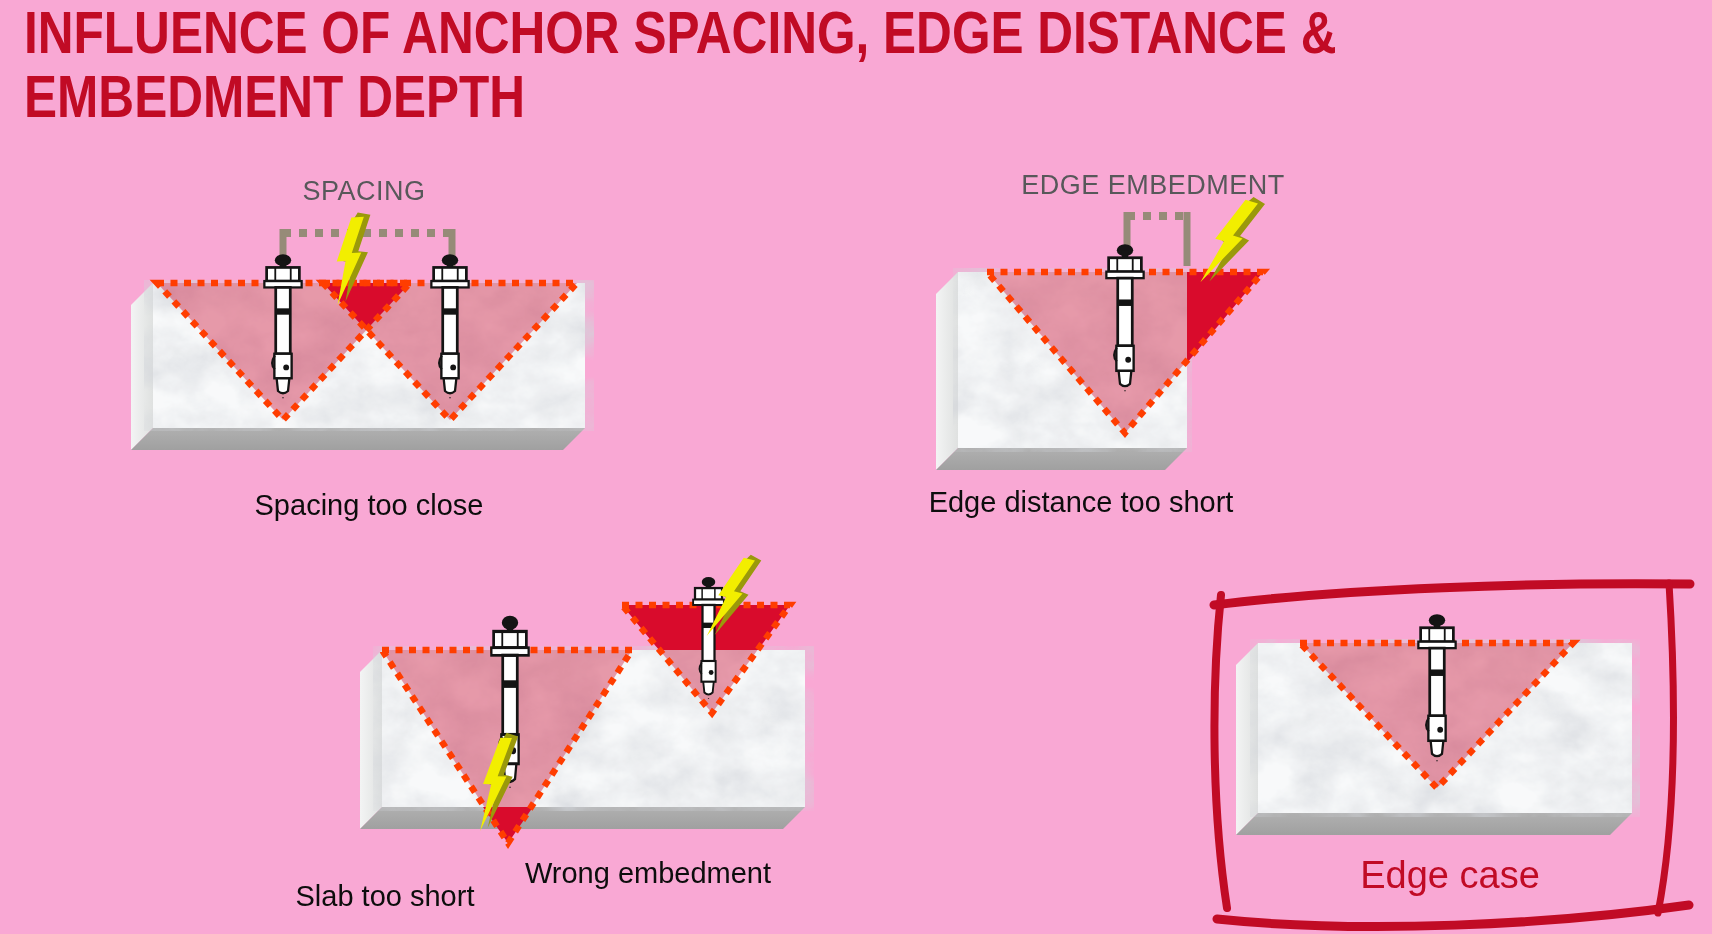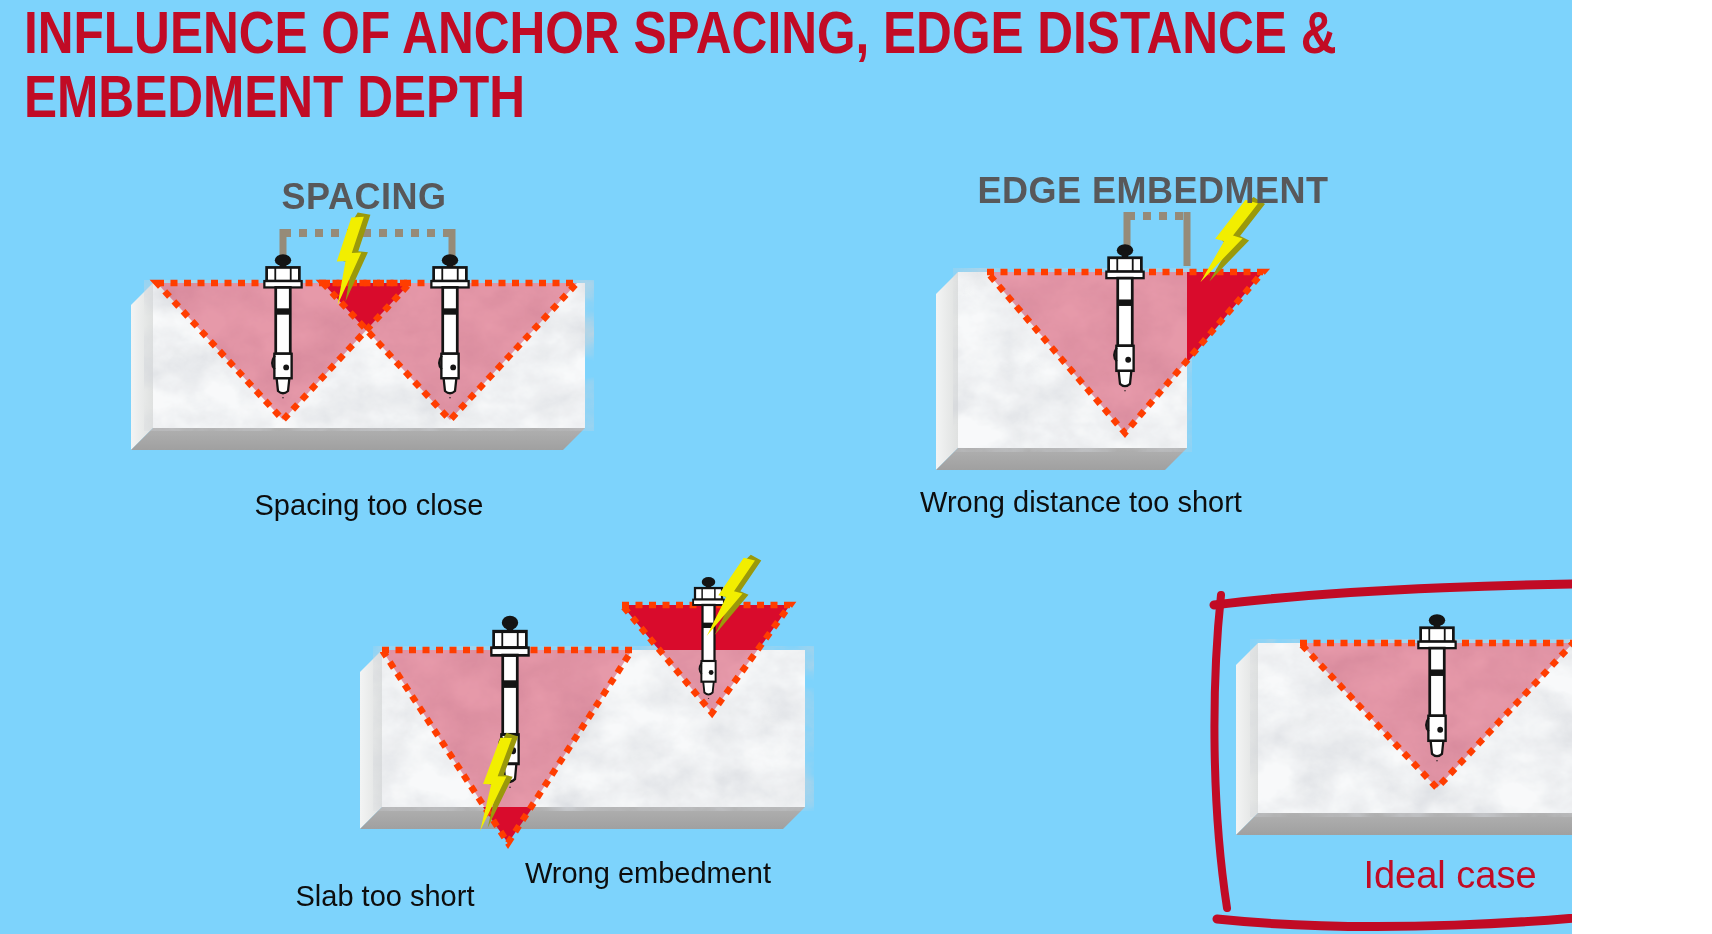--- a/index.html
+++ b/index.html
@@ -1,21 +1,21 @@
 <!DOCTYPE html>
 <html><head>
 <meta charset="utf-8">
 <style>
   html,body{margin:0;padding:0;background:#ffffff;}
-  .stage{position:relative;width:1572px;height:934px;background:#7dd3fc;overflow:hidden;
+  .stage{position:relative;width:1712px;height:934px;background:#f9a8d4;overflow:hidden;
          font-family:"Liberation Sans","DejaVu Sans",sans-serif;}
   .gfx{position:absolute;left:0;top:0;}
   .title{position:absolute;left:24px;top:2px;color:#c10b25;font-size:59px;font-weight:700;
          line-height:1.08;transform:scaleX(0.84);transform-origin:left top;white-space:nowrap;}
-  .dimlabel{position:absolute;transform:translateX(-50%);font-weight:700;font-size:36px;
+  .dimlabel{position:absolute;transform:translateX(-50%);font-weight:400;font-size:27px;
             color:#58585a;letter-spacing:.5px;white-space:nowrap;}
   .cap{position:absolute;transform:translateX(-50%);text-align:right;font-size:29px;
        color:#0d0d0d;white-space:nowrap;line-height:33px;}
   .cap-ideal{position:absolute;transform:translateX(-50%);text-align:center;font-size:38px;
              color:#c10b25;white-space:nowrap;}
 </style>
 </head>
 <body>
 
 <div class="stage">
@@ -133,19 +133,19 @@
 
   <div class="title">
     <div>INFLUENCE OF ANCHOR SPACING, EDGE DISTANCE &amp;</div>
     <div>EMBEDMENT DEPTH</div>
   </div>
 
   <div class="dimlabel" style="left:364px;top:176px;">SPACING</div>
   <div class="dimlabel" style="left:1153px;top:170px;">EDGE EMBEDMENT</div>
 
   <div class="cap" style="left:369px;top:489px;">Spacing too close</div>
-  <div class="cap" style="left:1081px;top:486px;">Wrong distance too short</div>
+  <div class="cap" style="left:1081px;top:486px;">Edge distance too short</div>
   <div class="cap" style="left:385px;top:880px;">Slab too short</div>
   <div class="cap" style="left:648px;top:857px;">
     <div>Wrong embedment</div>
   </div>
-  <div class="cap-ideal" style="left:1450px;top:854px;">Ideal case</div>
+  <div class="cap-ideal" style="left:1450px;top:854px;">Edge case</div>
 </div>
 
 </body></html>

